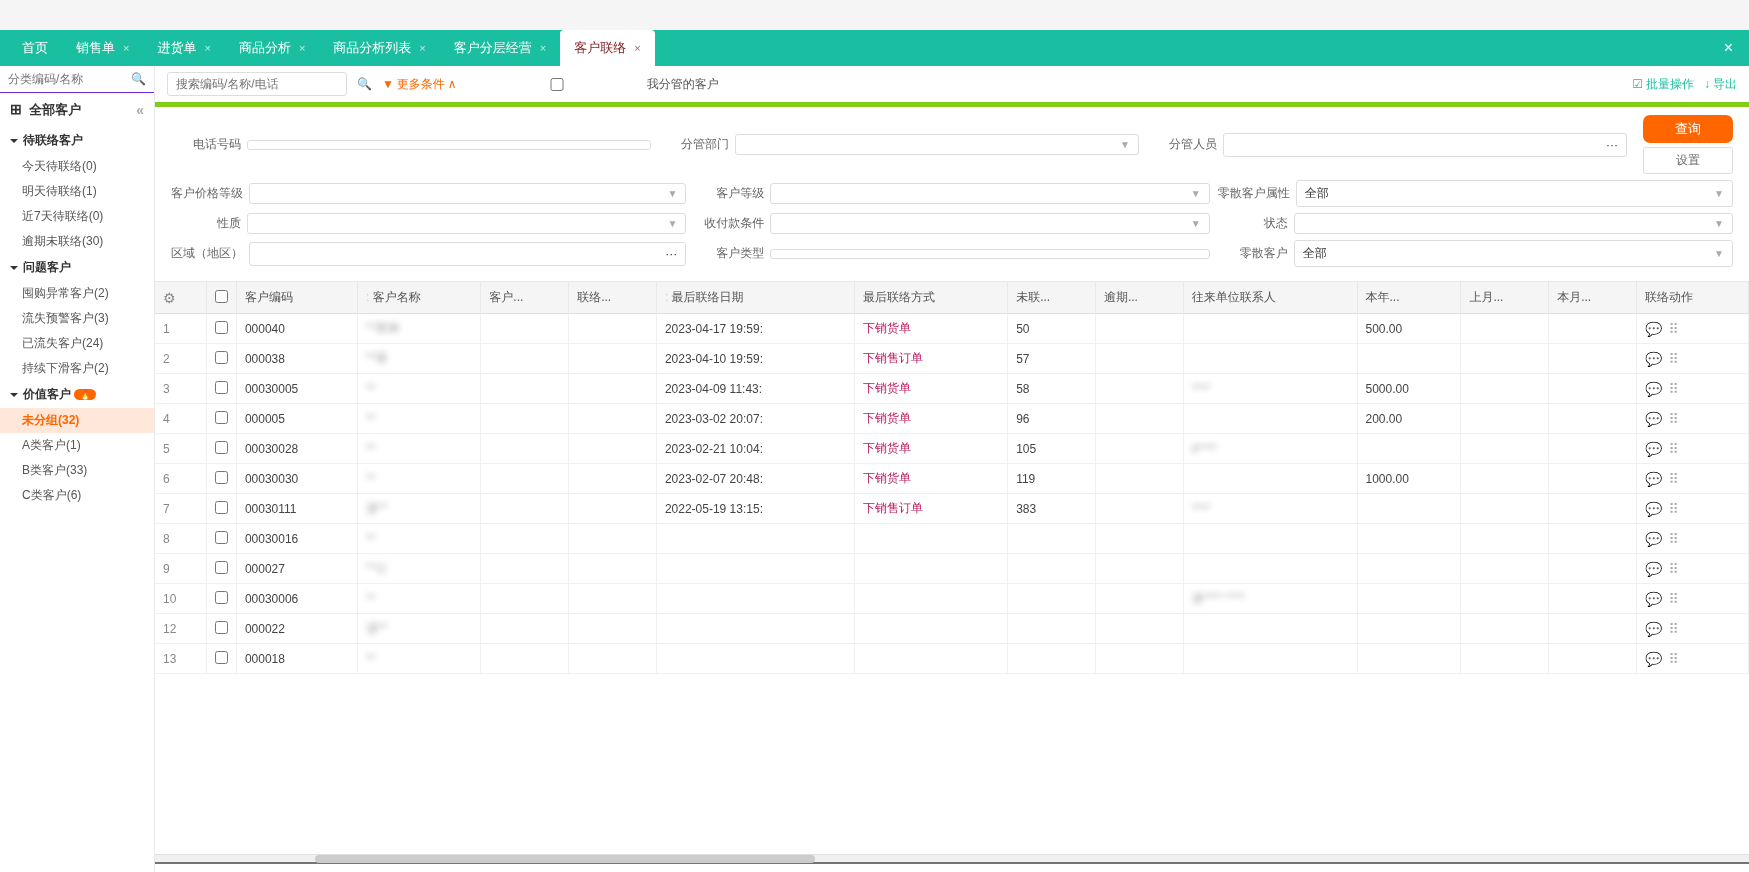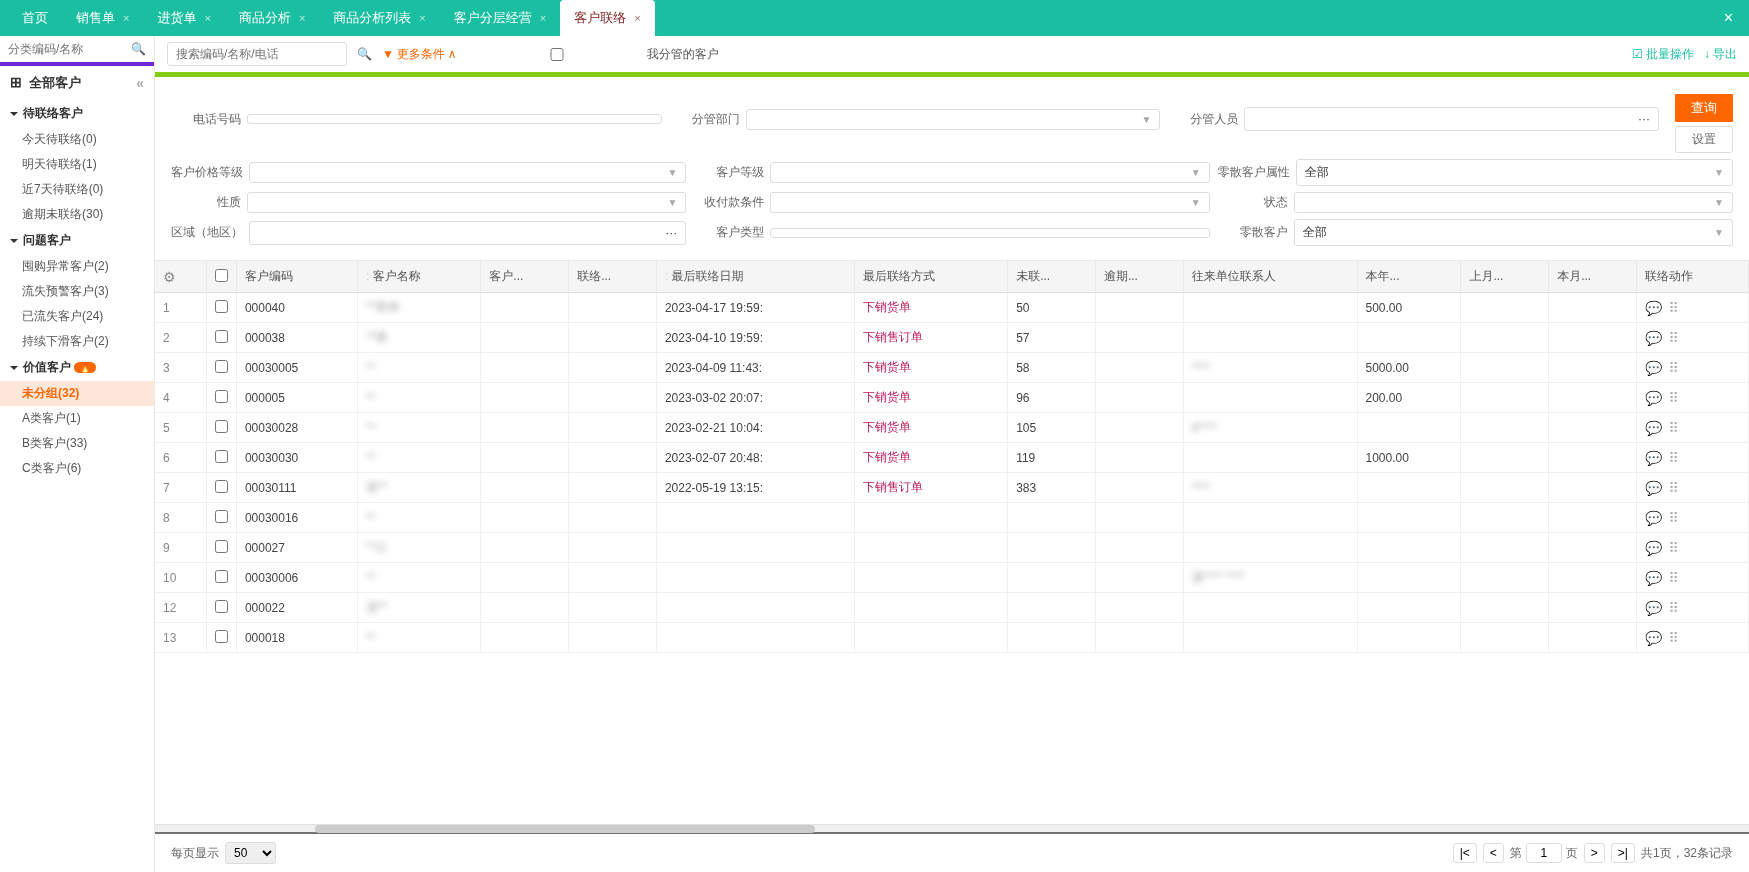--- a/index.html
+++ b/index.html
@@ -5,20 +5,21 @@
     * { box-sizing: border-box; margin: 0; padding: 0; }
     body { font-family: "Microsoft YaHei", Arial, sans-serif; font-size: 12px; background: #f5f5f5; color: #333; overflow: hidden; }
 
     
     .top-nav {
       background: #1abfa1;
       display: flex;
       align-items: center;
       height: 36px;
       padding: 0 8px;
+      margin-top: 30px;
     }
     .top-nav .tab {
       padding: 0 14px;
       height: 36px;
       line-height: 36px;
       color: #fff;
       cursor: pointer;
       font-size: 13px;
       white-space: nowrap;
       display: flex;
@@ -63,21 +64,21 @@
       background: #fff;
       border-right: 1px solid #e8e8e8;
       display: flex;
       flex-direction: column;
       overflow-y: auto;
     }
     .sidebar-search {
       display: flex;
       align-items: center;
       padding: 6px 8px;
-      border-bottom: 4px solid #6d28d9;
+      border-bottom: 1px solid #6d28d9;
       gap: 4px;
     }
     .sidebar-search input {
       border: none;
       outline: none;
       font-size: 12px;
       width: 100%;
       color: #999;
     }
     .sidebar-all-customers {
@@ -197,25 +198,24 @@
       display: flex;
       flex-direction: column;
       gap: 4px;
       justify-content: center;
       padding-left: 8px;
     }
     .btn-search {
       background: #f60;
       color: #fff;
       border: none;
-      border-radius: 1px;
-      padding: 5px 16px;
+      border-radius: 7px;
+      padding: 5px 32px;
       cursor: pointer;
       font-size: 13px;
-      margin-top: 9px;
     }
     .btn-reset {
       background: #fff;
       color: #666;
       border: 1px solid #ddd;
       border-radius: 3px;
       padding: 4px 16px;
       cursor: pointer;
       font-size: 12px;
     }

